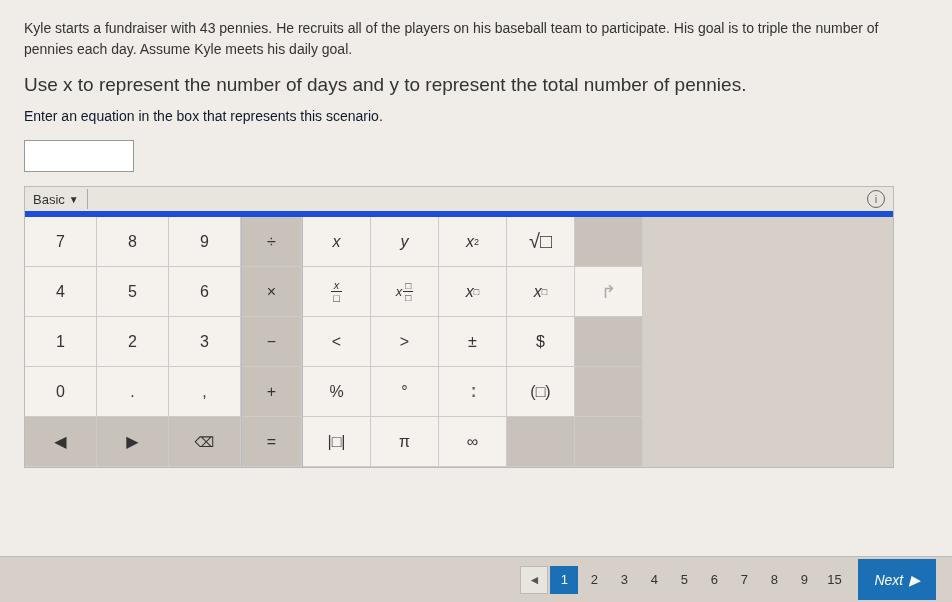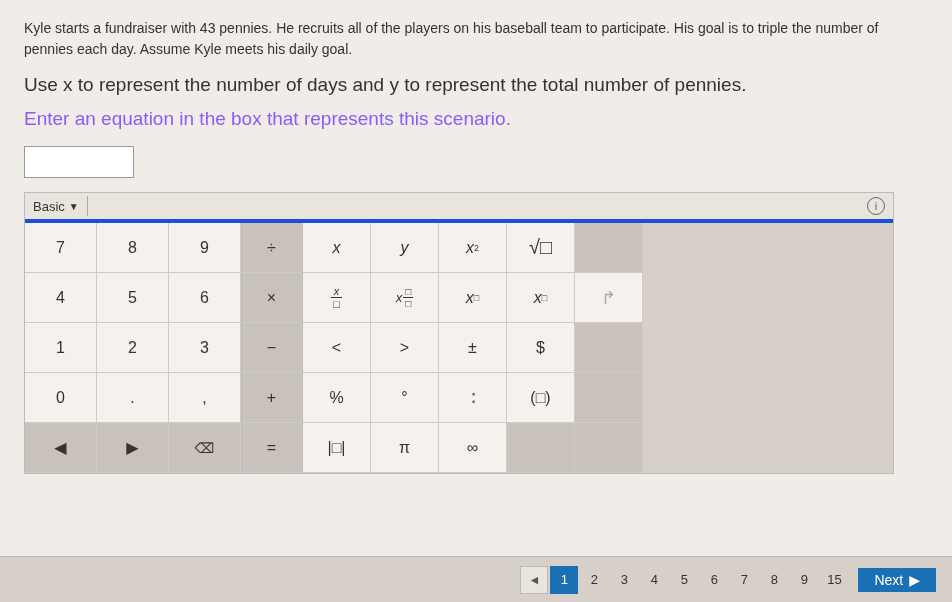--- a/index.html
+++ b/index.html
@@ -24,22 +24,22 @@
       margin-bottom: 14px;
     }
 
     .instruction-text {
       font-size: 19px;
       color: #333;
       margin-bottom: 12px;
     }
 
     .enter-text {
-      font-size: 19px;
-      color: #8b5cf6;
+      font-size: 14px;
+      color: #0f172a;
       margin-bottom: 16px;
     }
 
     .answer-box {
       width: 110px;
       height: 32px;
       border: 1.5px solid #999;
       background: white;
       margin-bottom: 14px;
       display: block;
@@ -47,21 +47,21 @@
 
     .keyboard-container {
       background: #d6d0c8;
       border: 1px solid #bbb;
       width: 870px;
       margin: 0 auto 0 0;
     }
 
     .keyboard-header {
       background: #e8e4de;
-      border-bottom: 4px solid #1d4ed8;
+      border-bottom: 6px solid #1d4ed8;
       display: flex;
       align-items: center;
       padding: 4px 8px;
       height: 30px;
     }
 
     .keyboard-mode-label {
       font-size: 13px;
       color: #333;
     }
@@ -200,21 +200,22 @@
       margin-left: 8px;
       background: #1a6fb5;
       color: white;
       border: none;
       padding: 6px 16px;
       font-size: 14px;
       cursor: pointer;
       display: flex;
       align-items: center;
       gap: 6px;
-      height: 24px;
+      height: 41px;
+      font-style: italic;
     }
 
     
     .frac {
       display: flex;
       flex-direction: column;
       align-items: center;
       font-size: 11px;
       line-height: 1.1;
     }

